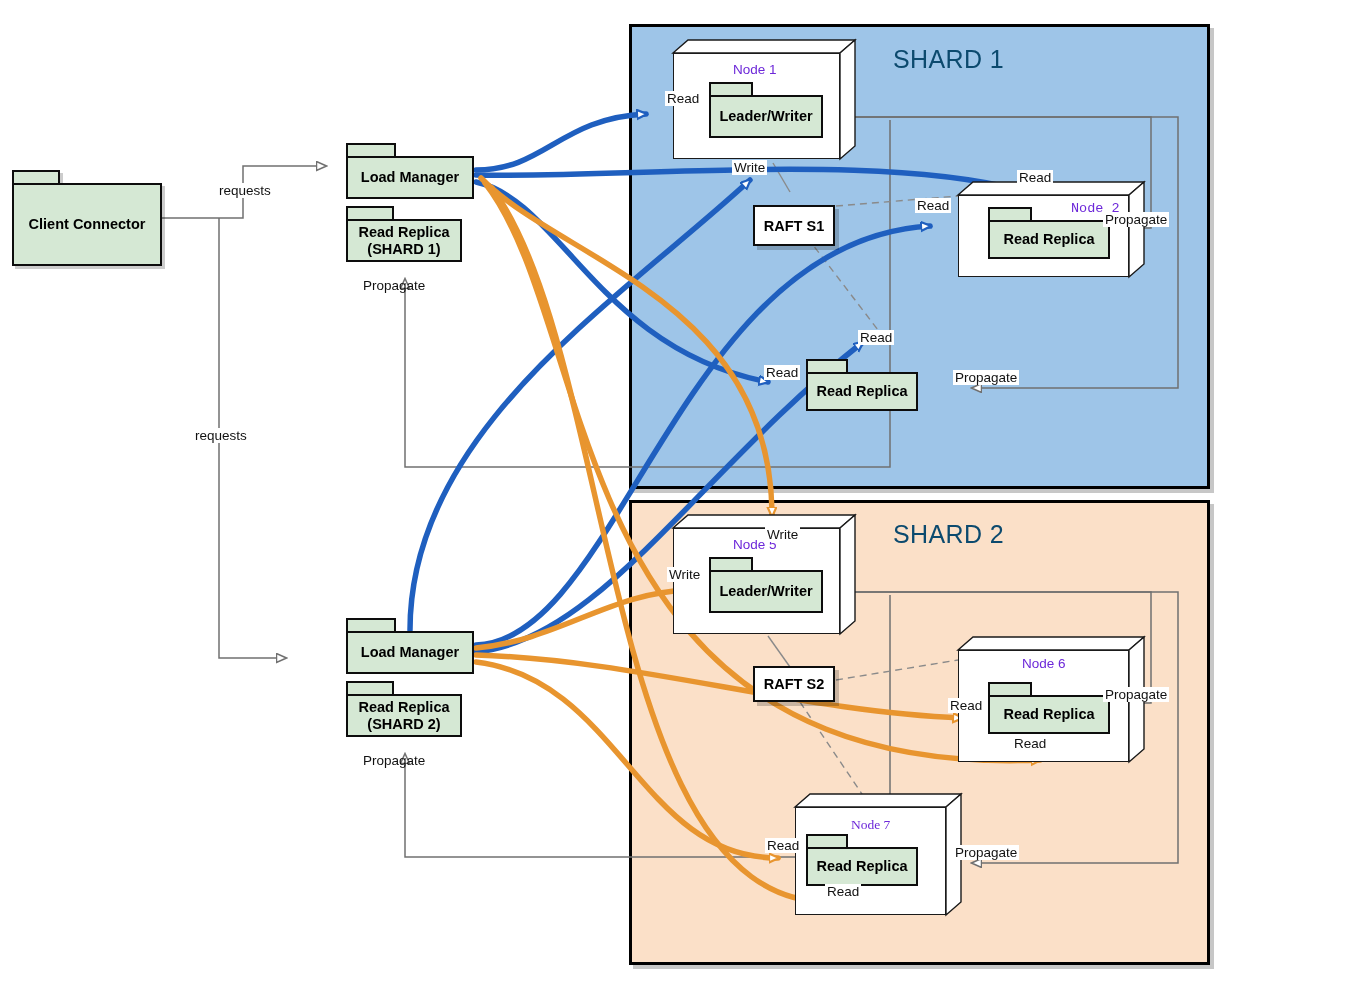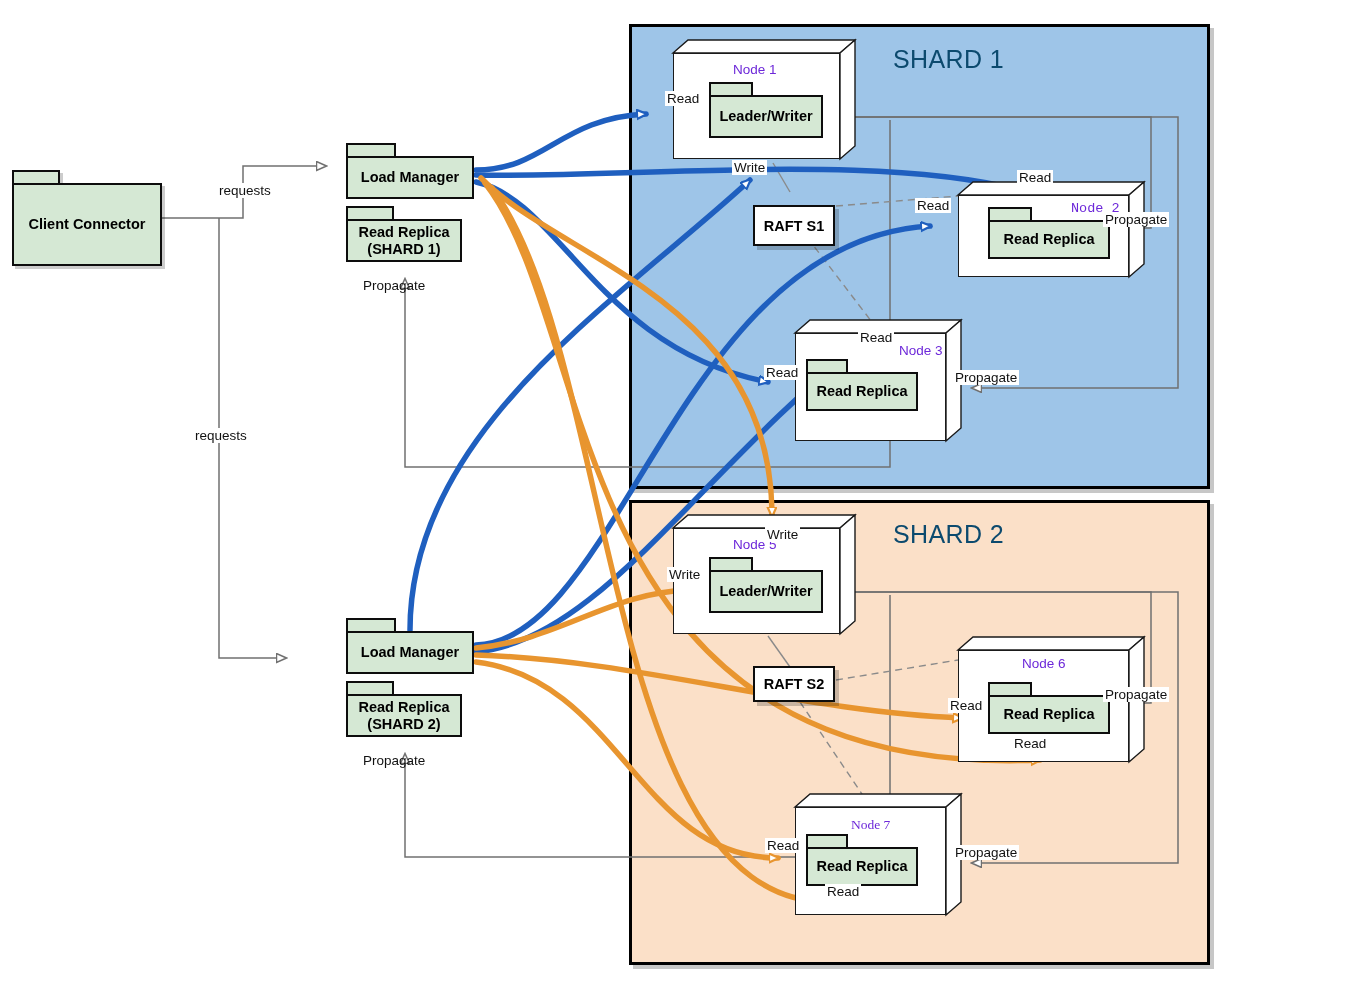--- a/index.html
+++ b/index.html
@@ -258,28 +258,20 @@
       <polygon points="171,13 186,0 186,82 171,95" fill="#ffffff" stroke="#1a1a1a" stroke-width="1.4"></polygon>
     </svg>
     <div class="face" style="top:13px; width:171px; height:82px;"></div>
     <div class="node-label" style="left:113px; top:19px;font-family:Liberation Mono, monospace;">Node 2</div>
   </div>
   <div class="pkg" style="left:988px; top:207px; width:122px; height:52px;">
     <div class="tab" style="width:44px;"></div>
     <div class="body">Read Replica</div>
   </div>
 
-  <div class="node3d" style="left:795px; top:320px; width:166px; height:122px;">
-    <svg class="solid" width="166" height="122">
-      <polygon points="0,13 15,0 166,0 151,13" fill="#ffffff" stroke="#1a1a1a" stroke-width="1.4"></polygon>
-      <polygon points="151,13 166,0 166,108 151,121" fill="#ffffff" stroke="#1a1a1a" stroke-width="1.4"></polygon>
-    </svg>
-    <div class="face" style="top:13px; width:151px; height:108px;"></div>
-    <div class="node-label" style="left:104px; top:23px;">Node 3</div>
-  </div>
   <div class="pkg" style="left:806px; top:359px; width:112px; height:52px;">
     <div class="tab" style="width:42px;"></div>
     <div class="body">Read Replica</div>
   </div>
 
   <div class="plainbox" style="left:753px; top:205px; width:82px; height:41px;">RAFT S1</div>
 
   <div class="node3d" style="left:673px; top:515px; width:182px; height:120px;">
     <svg class="solid" width="182" height="120">
       <polygon points="0,13 15,0 182,0 167,13" fill="#ffffff" stroke="#1a1a1a" stroke-width="1.4"></polygon>

